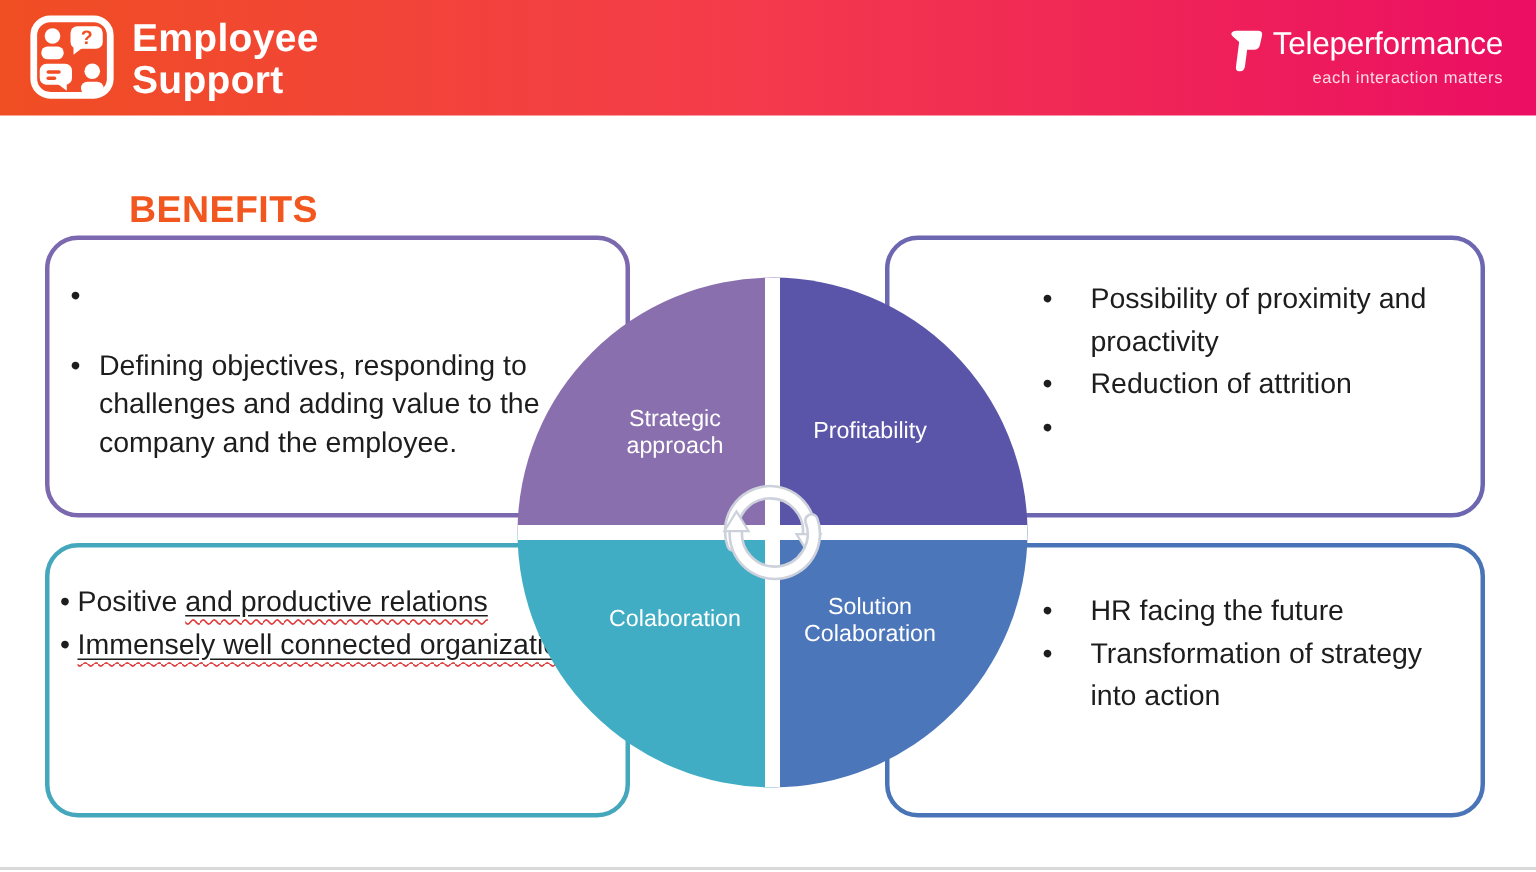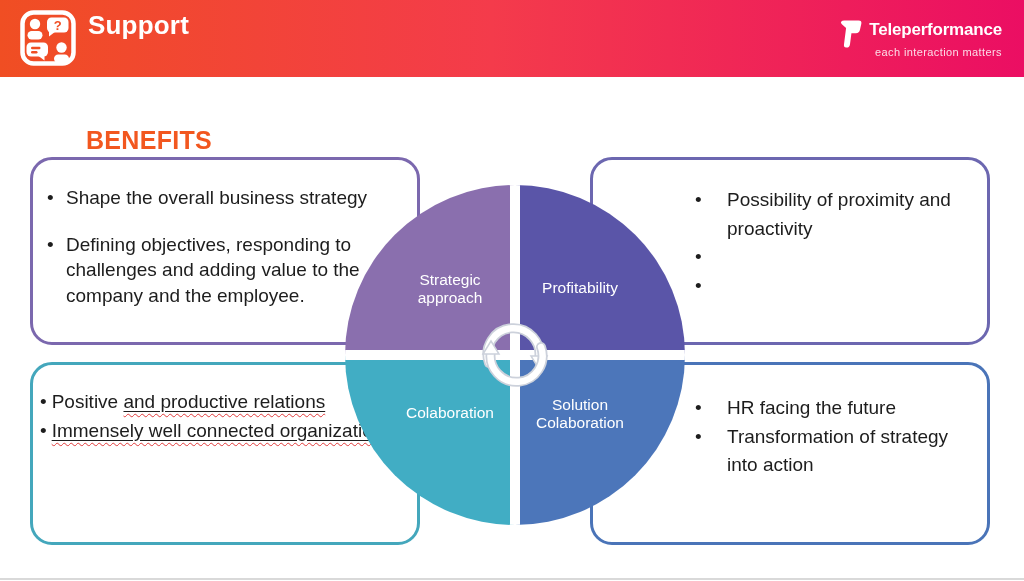--- a/index.html
+++ b/index.html
@@ -8,21 +8,21 @@
   
   .header{position:absolute;left:0;top:0;width:1024px;height:77px;
           background:linear-gradient(90deg,var(--header_grad_start) 0%,var(--header_grad_mid) 48%,var(--header_grad_end) 100%);
           display:flex;align-items:center;}
   .hdr-icon{position:absolute;left:20px;top:10px;width:56px;height:56px;}
   .hdr-title{position:absolute;left:88px;top:11px;color:#fff;font-weight:700;
              font-size:26px;line-height:28px;letter-spacing:.2px;}
   .logo{position:absolute;right:22px;top:18px;text-align:right;color:#fff;}
   .logo-row{display:flex;align-items:flex-start;justify-content:flex-end;gap:7px;}
   .logo-glyph{width:22px;height:30px;margin-top:1px;}
-  .logo-word{font-size:17px;font-weight:700;letter-spacing:-.2px;line-height:24px;}
+  .logo-word{font-size:21px;font-weight:400;letter-spacing:-.2px;line-height:24px;}
   .logo-tag{font-size:11px;opacity:.85;margin-top:-3px;letter-spacing:.4px;}
   
   .benefits{position:absolute;left:75px;top:115px;margin:11px;color:var(--benefits);
             font-size:25px;font-weight:700;letter-spacing:.3px;}
   
   .box{position:absolute;border-radius:22px;background:transparent;z-index:2;box-sizing:border-box;}
   .box-tl{left:30px;top:157px;width:390px;height:188px;border:3px solid var(--box_tl_border);}
   .box-tr{left:590px;top:157px;width:400px;height:188px;border:3px solid var(--box_tr_border);}
   .box-bl{left:30px;top:362px;width:390px;height:183px;border:3px solid var(--box_bl_border);}
   .box-br{left:590px;top:362px;width:400px;height:183px;border:3px solid var(--box_br_border);}
@@ -73,56 +73,57 @@
       <polygon points="29,21 29,26.5 35.5,21.5" fill="#ffffff"></polygon>
       <text x="37.8" y="19.6" font-size="13" font-weight="bold" fill="#F04E23" text-anchor="middle" font-family="Liberation Sans, sans-serif">?</text>
       <rect x="6.5" y="32.5" width="21.5" height="14" rx="4.5" fill="#ffffff"></rect>
       <polygon points="24.5,45.5 24.5,50.5 18.5,46" fill="#ffffff"></polygon>
       <rect x="11" y="36.8" width="9.5" height="2.4" rx="1.2" fill="#F04E23"></rect>
       <rect x="11" y="41" width="6.5" height="2.4" rx="1.2" fill="#F04E23"></rect>
       <circle cx="41.5" cy="37.5" r="5.2" fill="#ffffff"></circle>
       <rect x="34" y="44.5" width="15" height="8.5" rx="4.2" fill="#ffffff"></rect>
     </svg>
     <div class="hdr-title">
+      <div>Employee</div>
       <div>Support</div>
     </div>
     <div class="logo">
       <div class="logo-row">
         <svg class="logo-glyph" viewBox="0 0 26 34">
           <path d="M5 1 L22 1 Q26 1 25.2 5 L23.6 12 Q22.8 16 18.8 16 L13.5 16 L11.8 29 Q11.3 33 8 33 L7.2 33 Q4.2 33 4.7 29.5 L7.2 10 L2.2 5.5 Q0.2 3.6 1.6 2.2 Q2.4 1 5 1 Z" fill="#ffffff"></path>
         </svg>
         <div class="logo-word">Teleperformance</div>
       </div>
       <div class="logo-tag">each interaction matters</div>
     </div>
   </div>
 
   <h1 class="benefits">BENEFITS</h1>
 
   <div class="box box-tl">
     <div class="box-content tl-content">
       <div class="li-row">
         <span class="marker">•</span>
-        <span class="li-text">Shape the overall business strategy</span>
       </div>
       <div class="li-row">
         <span class="marker">•</span>
         <span class="li-text">Defining objectives, responding to challenges and adding value to the company and the employee.</span>
       </div>
     </div>
   </div>
 
   <div class="box box-tr">
     <div class="box-content tr-content">
       <div class="li-row">
         <span class="marker">•</span>
         <span class="li-text">Possibility of proximity and proactivity</span>
       </div>
       <div class="li-row">
         <span class="marker">•</span>
+        <span class="li-text">Reduction of attrition</span>
       </div>
       <div class="li-row">
         <span class="marker">•</span>
       </div>
     </div>
   </div>
 
   <div class="box box-bl">
     <div class="box-content bl-content">
       <div>

